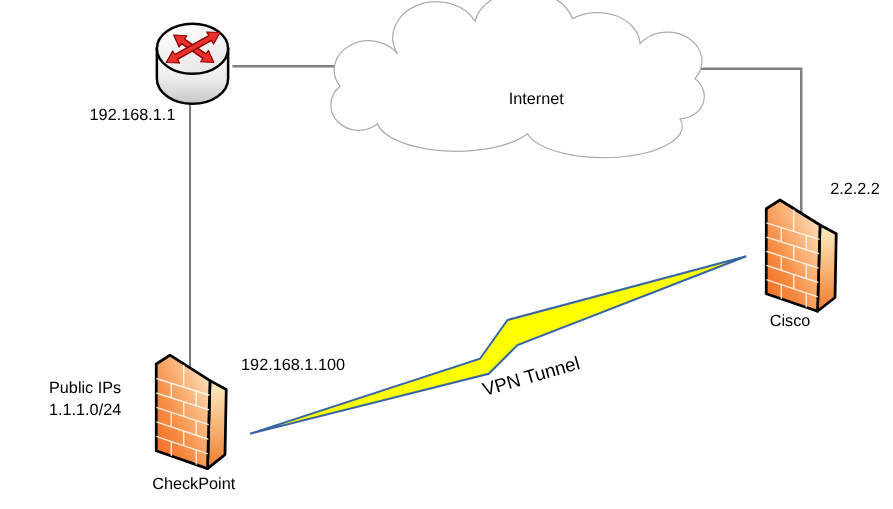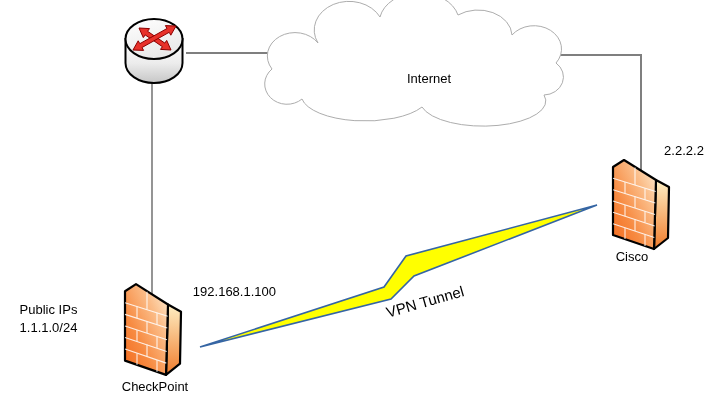--- a/index.html
+++ b/index.html
@@ -103,31 +103,32 @@
                A 64 26 0 0 1 40 96 Z" fill="#ffffff" stroke="#ADADAD" stroke-width="1"></path>
     </g>
 
     <use href="#router" xlink:href="#router" transform="translate(125,17)"></use>
 
     <use href="#firewall" xlink:href="#firewall" transform="translate(605,155)"></use>
 
     <use href="#firewall" xlink:href="#firewall" transform="translate(117,279) scale(1,1.02)"></use>
   </svg>
 
+  <div class="lbl center" style="left:58px;top:83px;width:96px;">192.168.1.1</div>
 
   <div class="lbl center internet-lbl" style="left:354px;top:68px;width:150px;">Internet</div>
 
   <div class="lbl center" style="left:658px;top:142px;width:52px;">2.2.2.2</div>
 
   <div class="lbl center" style="left:590px;top:248px;width:84px;">Cisco</div>
 
   <div class="lbl center" style="left:176px;top:283px;width:100px;text-align:right;">192.168.1.100</div>
 
   <div class="lbl center" style="left:110px;top:378px;width:90px;">CheckPoint</div>
 
-  <div class="lbl center multiline" style="left:0px;top:301px;width:97px;">
+  <div class="lbl center multiline" style="left:0px;top:301px;width:97px;text-align:right;">
     <div>Public IPs</div>
     <div>1.1.1.0/24</div>
   </div>
 
   <div class="lbl center vpn-lbl" style="left:358px;top:293px;width:134px;">VPN Tunnel</div>
 
 </div>
 
 </body></html>

